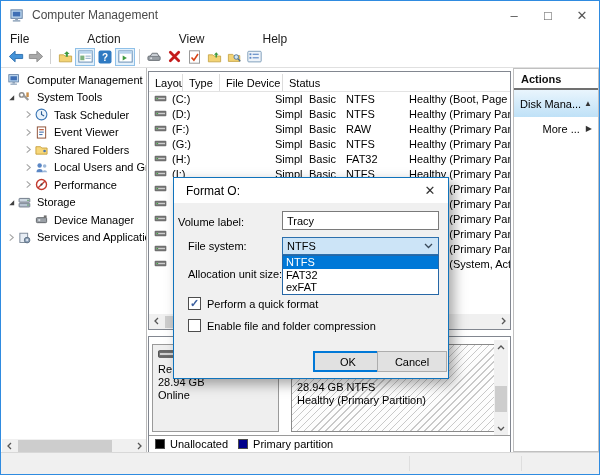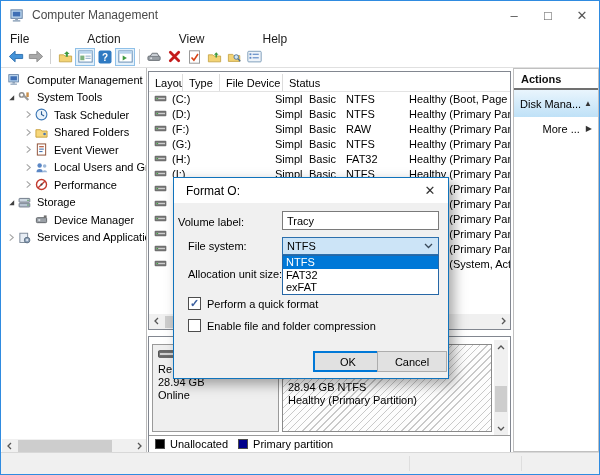--- a/index.html
+++ b/index.html
@@ -38,21 +38,21 @@
   .vh-cell{border-right:1px solid #dcdcdc;padding-left:6px;display:flex;align-items:center;box-sizing:border-box;flex-shrink:0;white-space:nowrap;overflow:hidden;}
   .v-rows{position:absolute;top:19px;left:0;right:0;}
   .v-row{height:15px;display:flex;align-items:center;font-size:11px;white-space:nowrap;}
   .vc{padding-left:6px;box-sizing:border-box;overflow:hidden;flex-shrink:0;}
   .vc-vol{display:flex;align-items:center;gap:5px;padding-left:5px;}
   .vc-status{flex:1;}
   .vol-hscroll{position:absolute;bottom:0;left:0;right:0;height:15px;background:#f0f0f0;}
   
   .disk-panel{position:absolute;left:147px;top:335px;width:363px;height:117px;border:1px solid #828790;background:#fff;box-sizing:border-box;}
   .disk-left{position:absolute;left:3px;top:7px;width:127px;height:88px;background:#efefef;border:1px solid #9a9a9a;box-sizing:border-box;font-size:11px;line-height:13px;padding:3px 0 0 5px;color:#000;}
-  .disk-part{position:absolute;left:133px;top:7px;width:210px;height:88px;border:1px solid #8a8a8a;box-sizing:border-box;background:#fdfdfd;background-image:repeating-linear-gradient(135deg,rgba(0,0,0,0) 0 4px,#c9c9c9 4px 5px);font-size:11px;line-height:13px;color:#000;}
+  .disk-part{position:absolute;left:142px;top:7px;width:210px;height:88px;border:1px solid #8a8a8a;box-sizing:border-box;background:#fdfdfd;background-image:repeating-linear-gradient(135deg,rgba(0,0,0,0) 0 4px,#c9c9c9 4px 5px);font-size:11px;line-height:13px;color:#000;}
   .disk-part .pt{margin:36px 0 0 5px;}
   .disk-vscroll{position:absolute;right:2px;top:3px;width:14px;height:95px;background:#f0f0f0;}
   .legend{position:absolute;left:0;right:0;bottom:0;height:17px;border-top:1px solid #9a9a9a;display:flex;align-items:center;font-size:11px;background:#fff;padding-left:6px;box-sizing:border-box;}
   .legend .item{display:flex;align-items:center;gap:5px;margin-right:10px;}
   .sw{width:10px;height:10px;border:1px solid #4a4a4a;box-sizing:border-box;}
   
   .actions-panel{position:absolute;left:512px;top:67px;width:86px;bottom:22px;background:#fff;border:1px solid #c0c0c0;box-sizing:border-box;}
   .actions-header{height:19px;display:flex;align-items:center;padding-left:7px;font-weight:bold;font-size:11px;border-bottom:2px solid #707070;color:#111;}
   .action-primary{height:27px;display:flex;align-items:center;justify-content:space-between;padding:0 6px;font-size:11px;background:linear-gradient(#e9f5fd,#bfe1f7);}
   .action-more{height:23px;display:flex;align-items:center;justify-content:flex-end;gap:6px;padding:0 6px;font-size:11px;}
@@ -232,41 +232,41 @@
           <span>Task Scheduler</span>
         </div>
         <div class="tree-item lv1">
           <span class="chev">
             <svg width="9" height="9" viewBox="0 0 10 10">
               <path d="M3 1.5 L7 5 L3 8.5" fill="none" stroke="#a6a6a6" stroke-width="1.2"></path>
             </svg>
           </span>
           <span class="t-icon">
             <svg width="13" height="13" viewBox="0 0 14 14">
-              <path d="M1 4 h5 l1.3 1.4 H13 V12 H1 Z" fill="#f7d77a" stroke="#c9a13f"></path>
-              <circle cx="10.3" cy="8.6" r="1.4" fill="#4a76b0"></circle>
-            </svg>
-          </span>
-          <span>Shared Folders</span>
-        </div>
-        <div class="tree-item lv1">
-          <span class="chev">
-            <svg width="9" height="9" viewBox="0 0 10 10">
-              <path d="M3 1.5 L7 5 L3 8.5" fill="none" stroke="#a6a6a6" stroke-width="1.2"></path>
-            </svg>
-          </span>
-          <span class="t-icon">
-            <svg width="13" height="13" viewBox="0 0 14 14">
               <rect x="2.5" y="1" width="9" height="12" fill="#fff" stroke="#8b4a2f"></rect>
               <rect x="4.5" y="3.4" width="5" height="1.2" fill="#b04a2a"></rect>
               <rect x="4.5" y="6" width="5" height="1.2" fill="#4a76b0"></rect>
               <rect x="4.5" y="8.6" width="3.6" height="1.2" fill="#4a76b0"></rect>
             </svg>
           </span>
           <span>Event Viewer</span>
+        </div>
+        <div class="tree-item lv1">
+          <span class="chev">
+            <svg width="9" height="9" viewBox="0 0 10 10">
+              <path d="M3 1.5 L7 5 L3 8.5" fill="none" stroke="#a6a6a6" stroke-width="1.2"></path>
+            </svg>
+          </span>
+          <span class="t-icon">
+            <svg width="13" height="13" viewBox="0 0 14 14">
+              <path d="M1 4 h5 l1.3 1.4 H13 V12 H1 Z" fill="#f7d77a" stroke="#c9a13f"></path>
+              <circle cx="10.3" cy="8.6" r="1.4" fill="#4a76b0"></circle>
+            </svg>
+          </span>
+          <span>Shared Folders</span>
         </div>
         <div class="tree-item lv1">
           <span class="chev">
             <svg width="9" height="9" viewBox="0 0 10 10">
               <path d="M3 1.5 L7 5 L3 8.5" fill="none" stroke="#a6a6a6" stroke-width="1.2"></path>
             </svg>
           </span>
           <span class="t-icon">
             <svg width="13" height="13" viewBox="0 0 14 14">
               <circle cx="5" cy="4.8" r="2.4" fill="#5b87c5"></circle>

